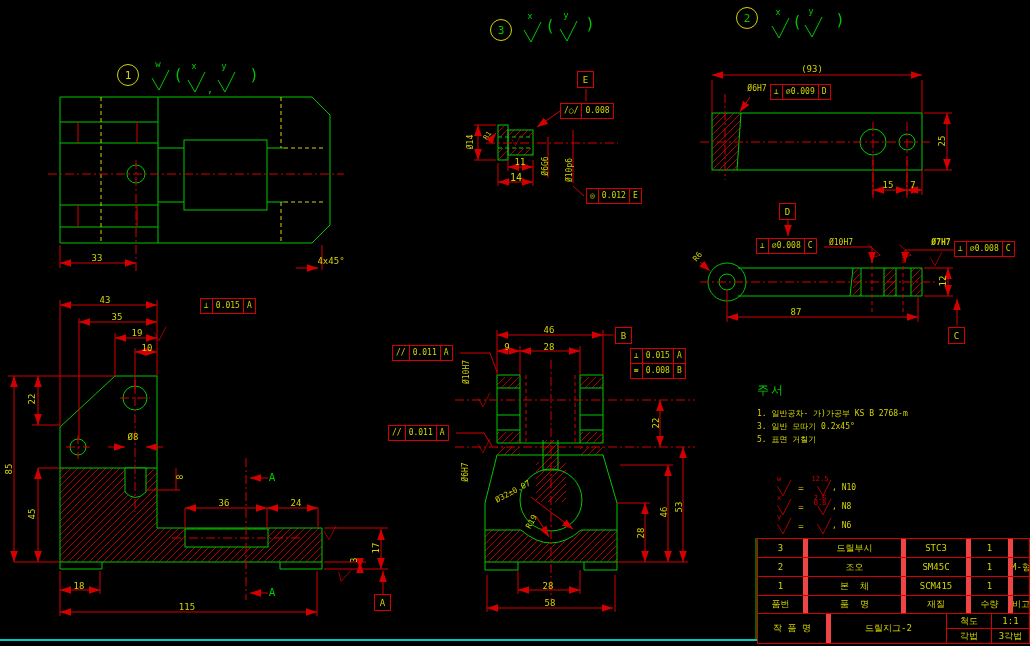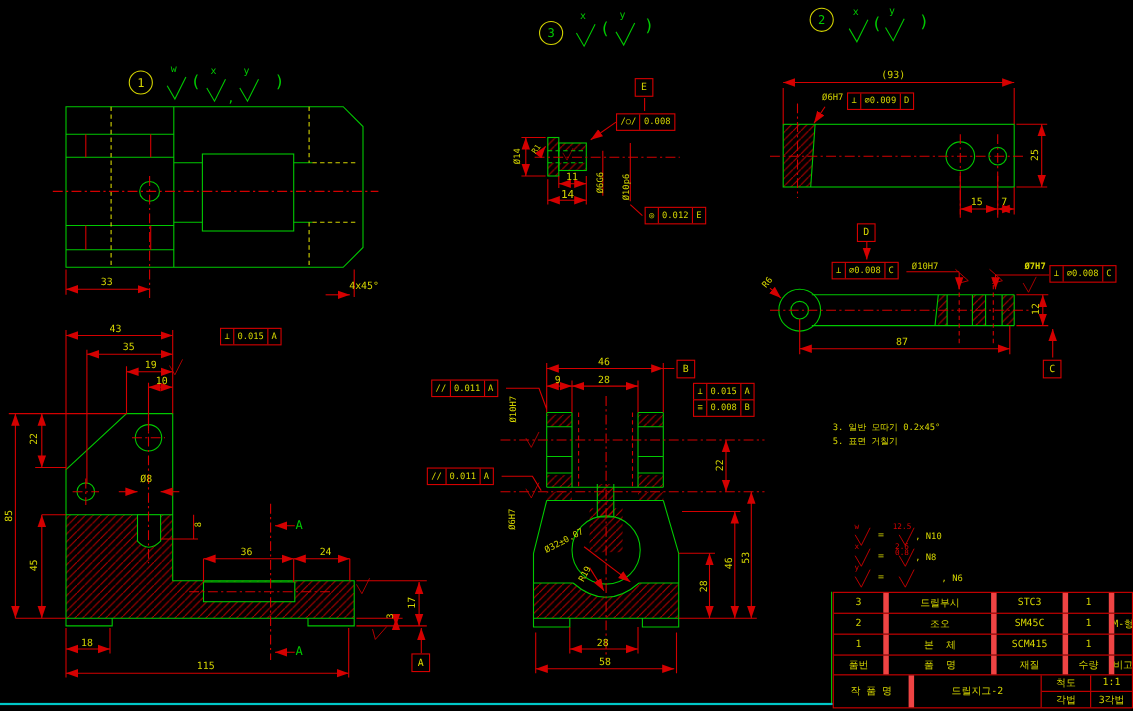--- a/index.html
+++ b/index.html
@@ -170,20 +170,22 @@
     <line x1="905" y1="250" x2="905" y2="263" marker-end="url(#ma)"></line>
     <line x1="788" y1="220" x2="788" y2="236" marker-end="url(#ma)"></line>
     <line x1="489" y1="142" x2="496" y2="133" marker-end="url(#ma)"></line>
   </g>
 
   <line class="sg" x1="756" y1="538" x2="756" y2="640"></line>
   <rect class="fc" x="0" y="639" width="1030" height="2"></rect>
 </svg>
 
 <div id="notes">
+  <div class="ntitle">주서</div>
+  <div class="nline">1. 일반공차- 가)가공부 KS B 2768-m</div>
   <div class="nline">3. 일반 모따기 0.2x45°</div>
   <div class="nline">5. 표면 거칠기</div>
 </div>
 
 <div id="tb">
   <div class="tr h19">
     <div class="td c1">3</div>
     <div class="td c2">드릴부시</div>
     <div class="td c3">STC3</div>
     <div class="td c4">1</div>
@@ -273,21 +275,21 @@
     <span class="lbl" style="left: 548px; top: 586px; font-size: 9px;">28</span>
     <span class="lbl" style="left: 550px; top: 603px; font-size: 9px;">58</span>
     <span class="lbl" style="left: 812px; top: 69px; font-size: 9px;">(93)</span>
     <span class="lbl" style="left: 757px; top: 89px; font-size: 8px;">Ø6H7</span>
     <span class="lbl" style="left: 888px; top: 185px; font-size: 9px;">15</span>
     <span class="lbl" style="left: 913px; top: 185px; font-size: 9px;">7</span>
     <span class="lbl" style="left: 942px; top: 141px; font-size: 9px; transform: translate(-50%, -50%) rotate(-90deg);">25</span>
     <span class="lbl" style="left: 841px; top: 243px; font-size: 8px;">Ø10H7</span>
     <span class="lbl" style="left: 941px; top: 243px; font-size: 8px; font-weight: bold;">Ø7H7</span>
     <span class="lbl" style="left: 698px; top: 257px; font-size: 8px; transform: translate(-50%, -50%) rotate(-50deg);">R6</span>
-    <span class="lbl" style="left: 820px; top: 312px; font-size: 9px; text-align: center;">87</span>
+    <span class="lbl" style="left: 796px; top: 312px; font-size: 9px; text-align: center;">87</span>
     <span class="lbl" style="left: 943px; top: 281px; font-size: 9px; transform: translate(-50%, -50%) rotate(-90deg);">12</span>
     <span class="lbl" style="left: 471px; top: 142px; font-size: 8px; transform: translate(-50%, -50%) rotate(-90deg);">Ø14</span>
     <span class="lbl" style="left: 488px; top: 136px; font-size: 7px; transform: translate(-50%, -50%) rotate(-55deg);">R1</span>
     <span class="lbl" style="left: 520px; top: 162px; font-size: 9px;">11</span>
     <span class="lbl" style="left: 516px; top: 178px; font-size: 10px;">14</span>
     <span class="lbl" style="left: 546px; top: 166px; font-size: 8px; transform: translate(-50%, -50%) rotate(-90deg);">Ø6G6</span>
     <span class="lbl" style="left: 570px; top: 170px; font-size: 8px; transform: translate(-50%, -50%) rotate(-90deg);">Ø10p6</span>
     <svg class="chk" width="22" height="22" viewBox="0 0 22 22" style="left: 149px; top: 69px;">
       <path d="M3,9 L10,21 L20,1" stroke="#00c800" fill="none"></path>
     </svg>
@@ -415,15 +417,15 @@
     <span class="lbl left" style="left: 832px; top: 507px; font-size: 8px;">, N8</span>
     <span class="lbl r" style="left: 779px; top: 517px; font-size: 7px;">y</span>
     <svg class="chk" width="17.6" height="17.6" viewBox="0 0 22 22" style="left: 775.2px; top: 517.2px;">
       <path d="M3,9 L10,21 L20,1" stroke="#d40000" fill="none"></path>
     </svg>
     <span class="lbl" style="left: 801px; top: 526px; font-size: 9px;">=</span>
     <span class="lbl r" style="left: 820px; top: 503px; font-size: 7px;">0.8</span>
     <svg class="chk" width="17.6" height="17.6" viewBox="0 0 22 22" style="left: 815.2px; top: 517.2px;">
       <path d="M3,9 L10,21 L20,1" stroke="#d40000" fill="none"></path>
     </svg>
-    <span class="lbl left" style="left: 856px; top: 526px; font-size: 8px;">, N6</span>
+    <span class="lbl left" style="left: 832px; top: 526px; font-size: 8px;">, N6</span>
 
 </div>
 
 </body></html>

